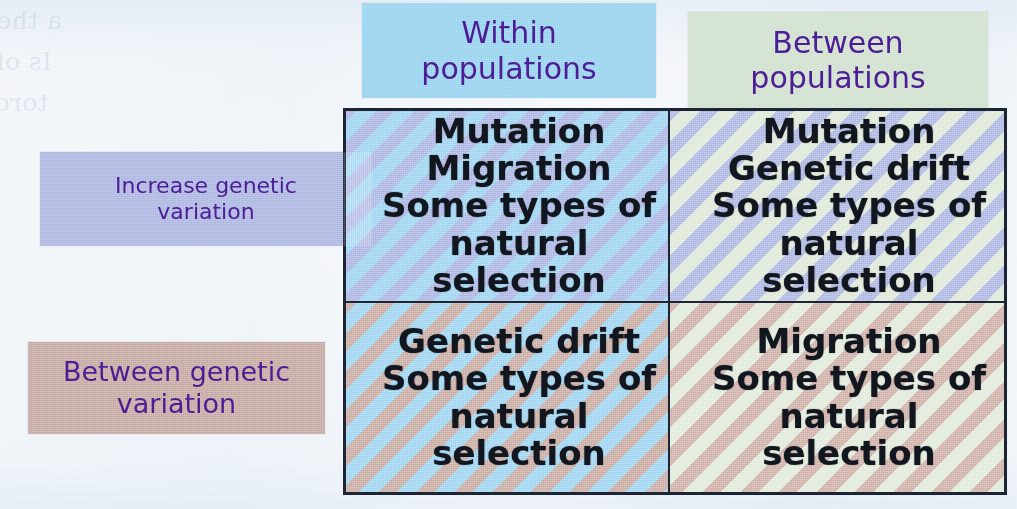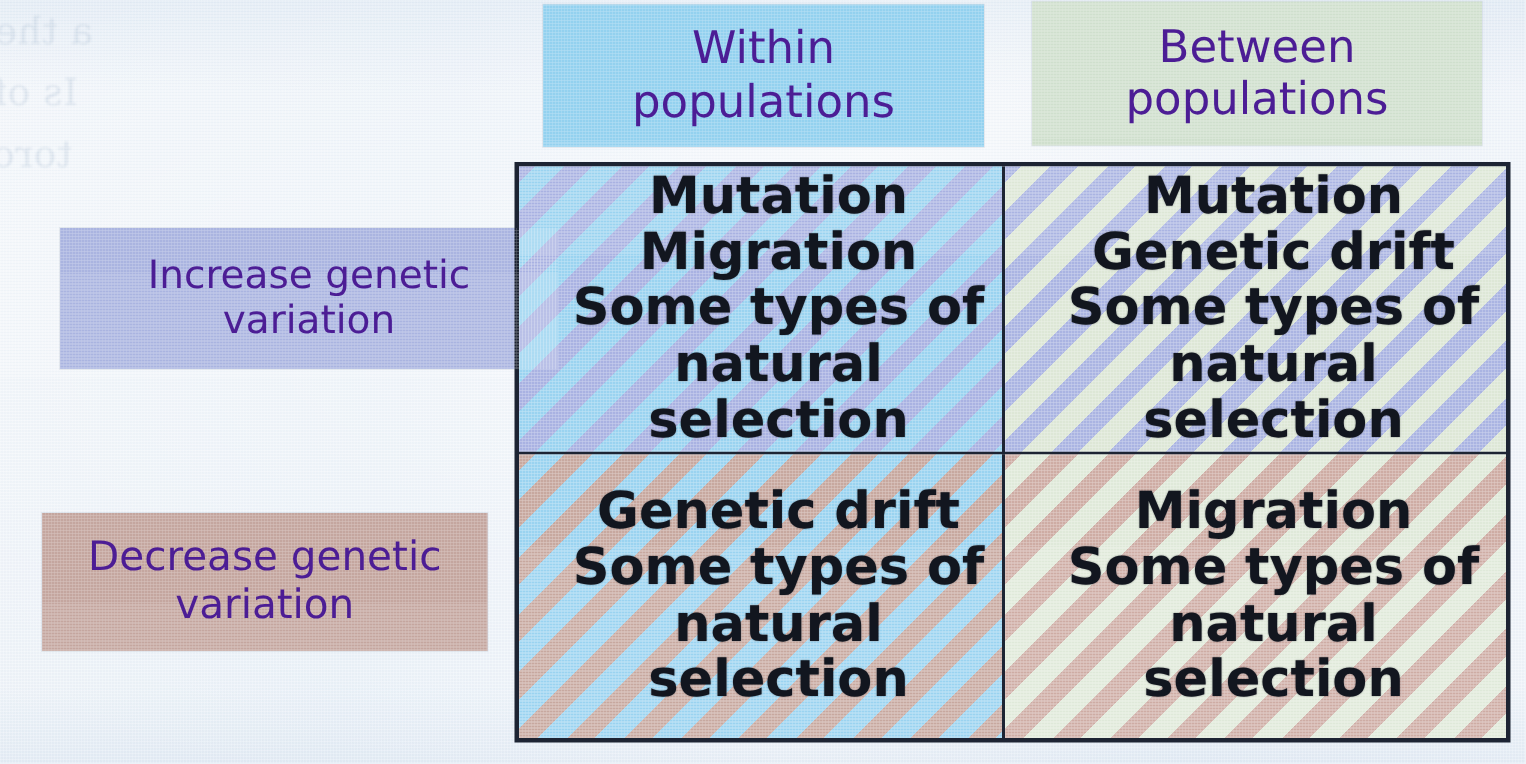--- a/index.html
+++ b/index.html
@@ -53,22 +53,22 @@
   .chip .txt{position:relative;z-index:2;}
   .chip::after{   
     content:"";position:absolute;inset:0;z-index:1;opacity:.33;
     background-image:
       repeating-linear-gradient(0deg,rgba(255,255,255,.55) 0 1px,rgba(255,255,255,0) 1px 2px),
       repeating-linear-gradient(90deg,rgba(255,255,255,.45) 0 1px,rgba(255,255,255,0) 1px 2px);
     pointer-events:none;
   }
 
   #hdr-within     {left:362px;top:3px;  width:294px;height:95px; background:#93d1ef;font-size:30px;}
-  #hdr-between    {left:688px;top:1px;  width:300px;height:96px; background:#cfdfcd;font-size:30px;}
-  #row-increase   {left:40px; top:152px;width:332px;height:94px; background:#aab4e0;font-size:26px;align-items:center;}
+  #hdr-between    {left:688px;top:12px;  width:300px;height:96px; background:#cfdfcd;font-size:30px;}
+  #row-increase   {left:40px; top:152px;width:332px;height:94px; background:#aab4e0;font-size:22px;align-items:center;}
   #row-decrease   {left:28px; top:342px;width:297px;height:92px; background:#c4a69f;font-size:27px;}
 
   
   #matrix{
     position:absolute;left:343px;top:108px;width:664px;height:387px;
     border:3px solid #1d2433;
     display:grid;
     grid-template-columns:324px 1fr;
     grid-template-rows:192px 1fr;
     box-sizing:border-box;
@@ -142,21 +142,21 @@
 
 <div class="chip" id="row-increase">
   <div class="txt">
     <div>Increase genetic</div>
     <div>variation</div>
   </div>
 </div>
 
 <div class="chip" id="row-decrease">
   <div class="txt">
-    <div>Decrease genetic</div>
+    <div>Between genetic</div>
     <div>variation</div>
   </div>
 </div>
 
 <div id="matrix">
 
   <div class="cell bR bB" id="cell-tl">
     <div class="fill"></div>
     <div class="grain"></div>
     <div class="label">

